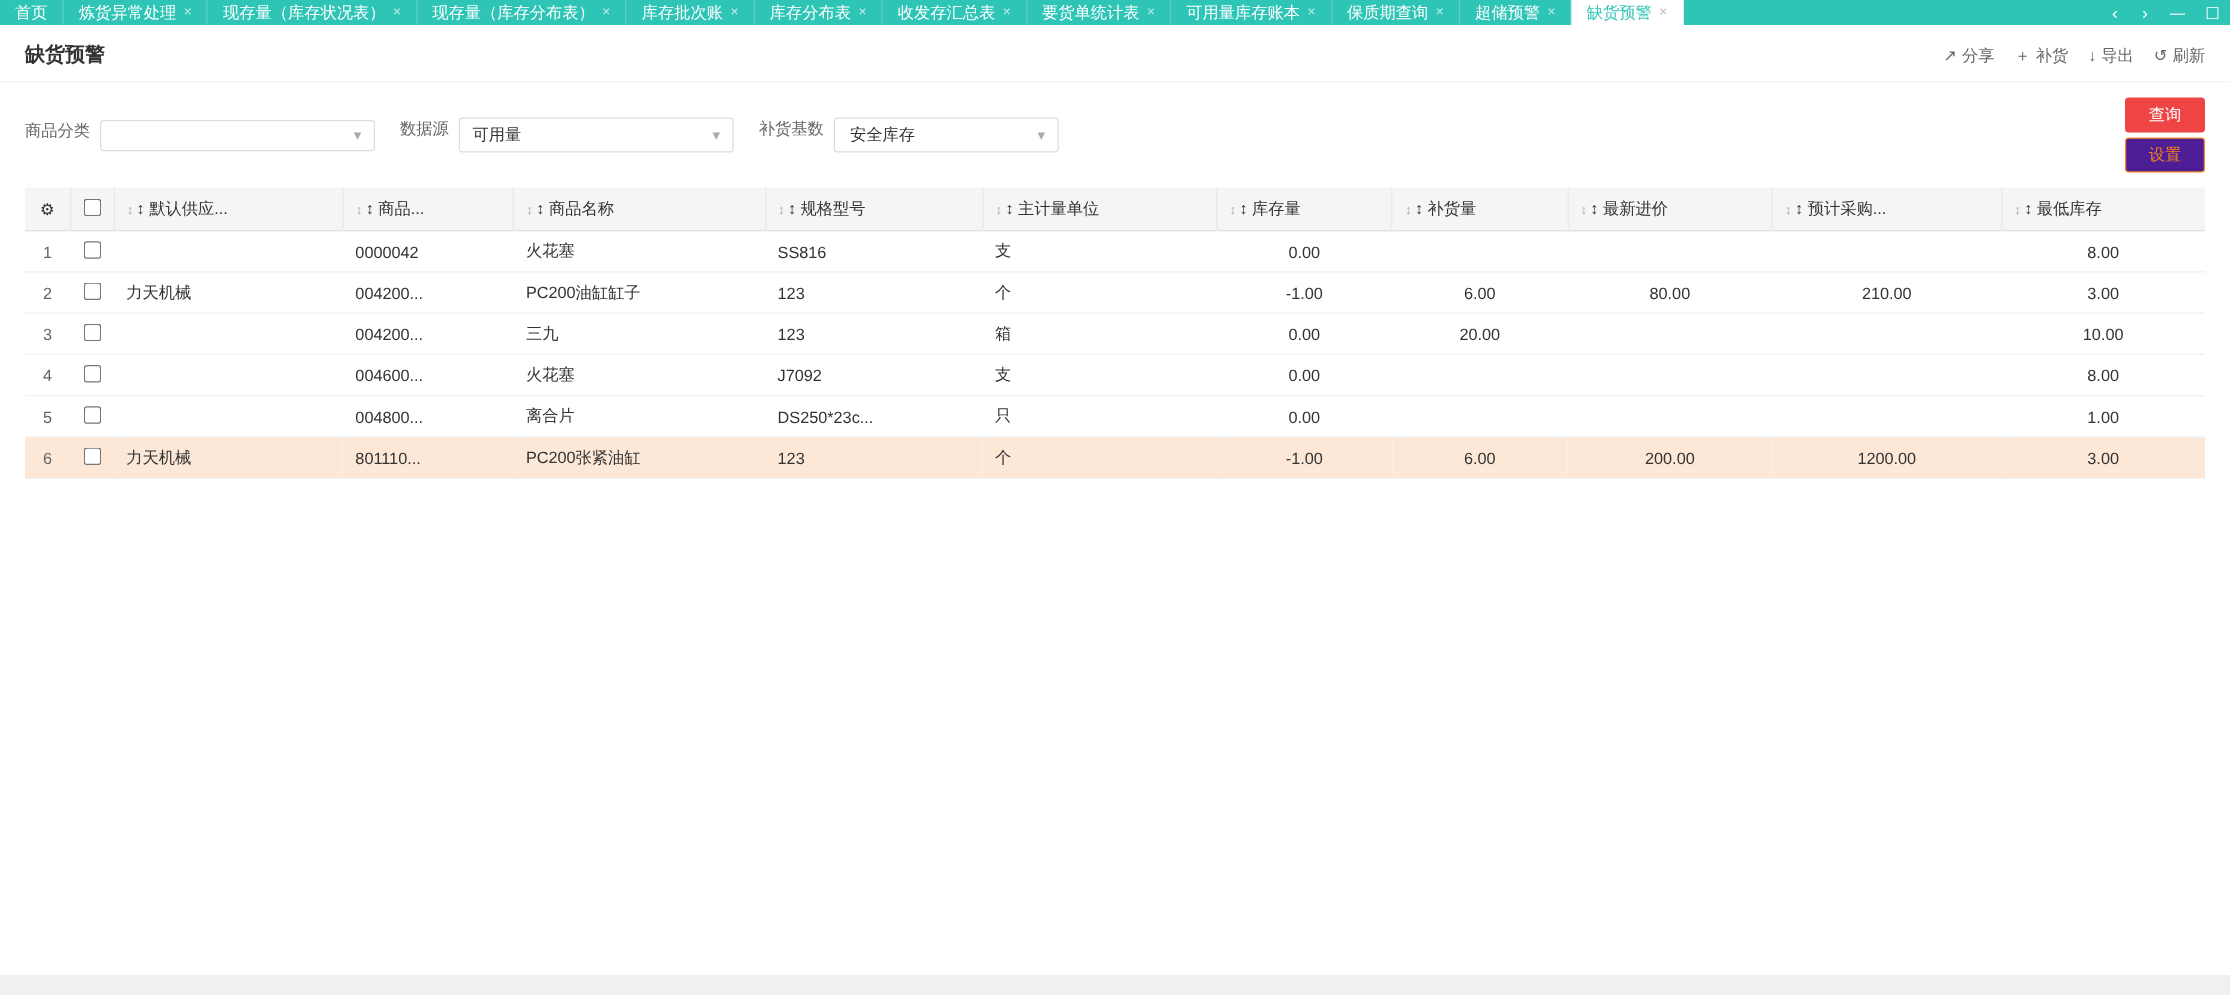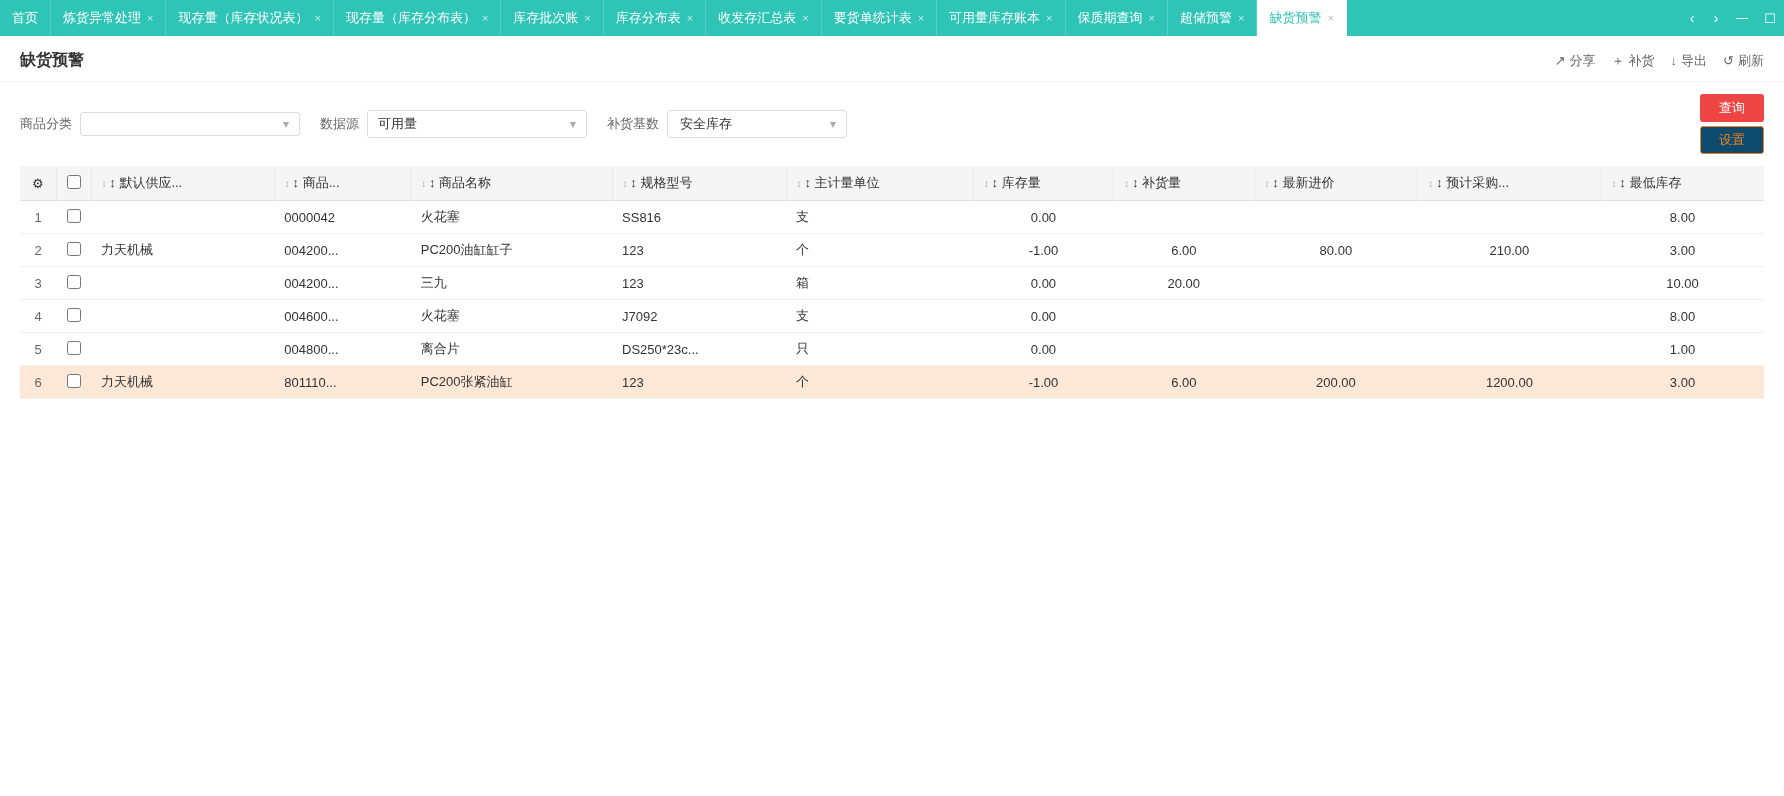--- a/index.html
+++ b/index.html
@@ -3,21 +3,21 @@
   <meta charset="utf-8">
   <style>
     * { box-sizing: border-box; margin: 0; padding: 0; }
     body { font-family: "Microsoft YaHei", Arial, sans-serif; font-size: 13px; background: #f0f0f0; color: #333; }
 
     
     .tab-bar {
       display: flex;
       align-items: center;
       background: #2ec4b6;
-      height: 36px;
+      height: 20px;
       overflow: hidden;
     }
     .tab-item {
       display: flex;
       align-items: center;
       padding: 0 12px;
       height: 100%;
       color: #fff;
       white-space: nowrap;
       cursor: pointer;
@@ -95,22 +95,22 @@
     
     .filter-bar {
       display: flex;
       align-items: center;
       padding: 12px 20px;
       gap: 20px;
       background: #fff;
     }
     .filter-group {
       display: flex;
-      align-items: center;
       gap: 8px;
+      font-family: Liberation Serif, serif;
     }
     .filter-label {
       color: #666;
       font-size: 13px;
       white-space: nowrap;
     }
     .filter-select {
       display: flex;
       align-items: center;
       border: 1px solid #ddd;
@@ -145,21 +145,21 @@
       background: #ef4444;
       color: #fff;
       border: none;
       border-radius: 3px;
       padding: 5px 18px;
       cursor: pointer;
       font-size: 13px;
       white-space: nowrap;
     }
     .btn-settings {
-      background: #0c4a6e;
+      background: #4c1d95;
       color: #f5821f;
       border: 1px solid #f5821f;
       border-radius: 3px;
       padding: 4px 18px;
       cursor: pointer;
       font-size: 13px;
       white-space: nowrap;
     }
 
     

